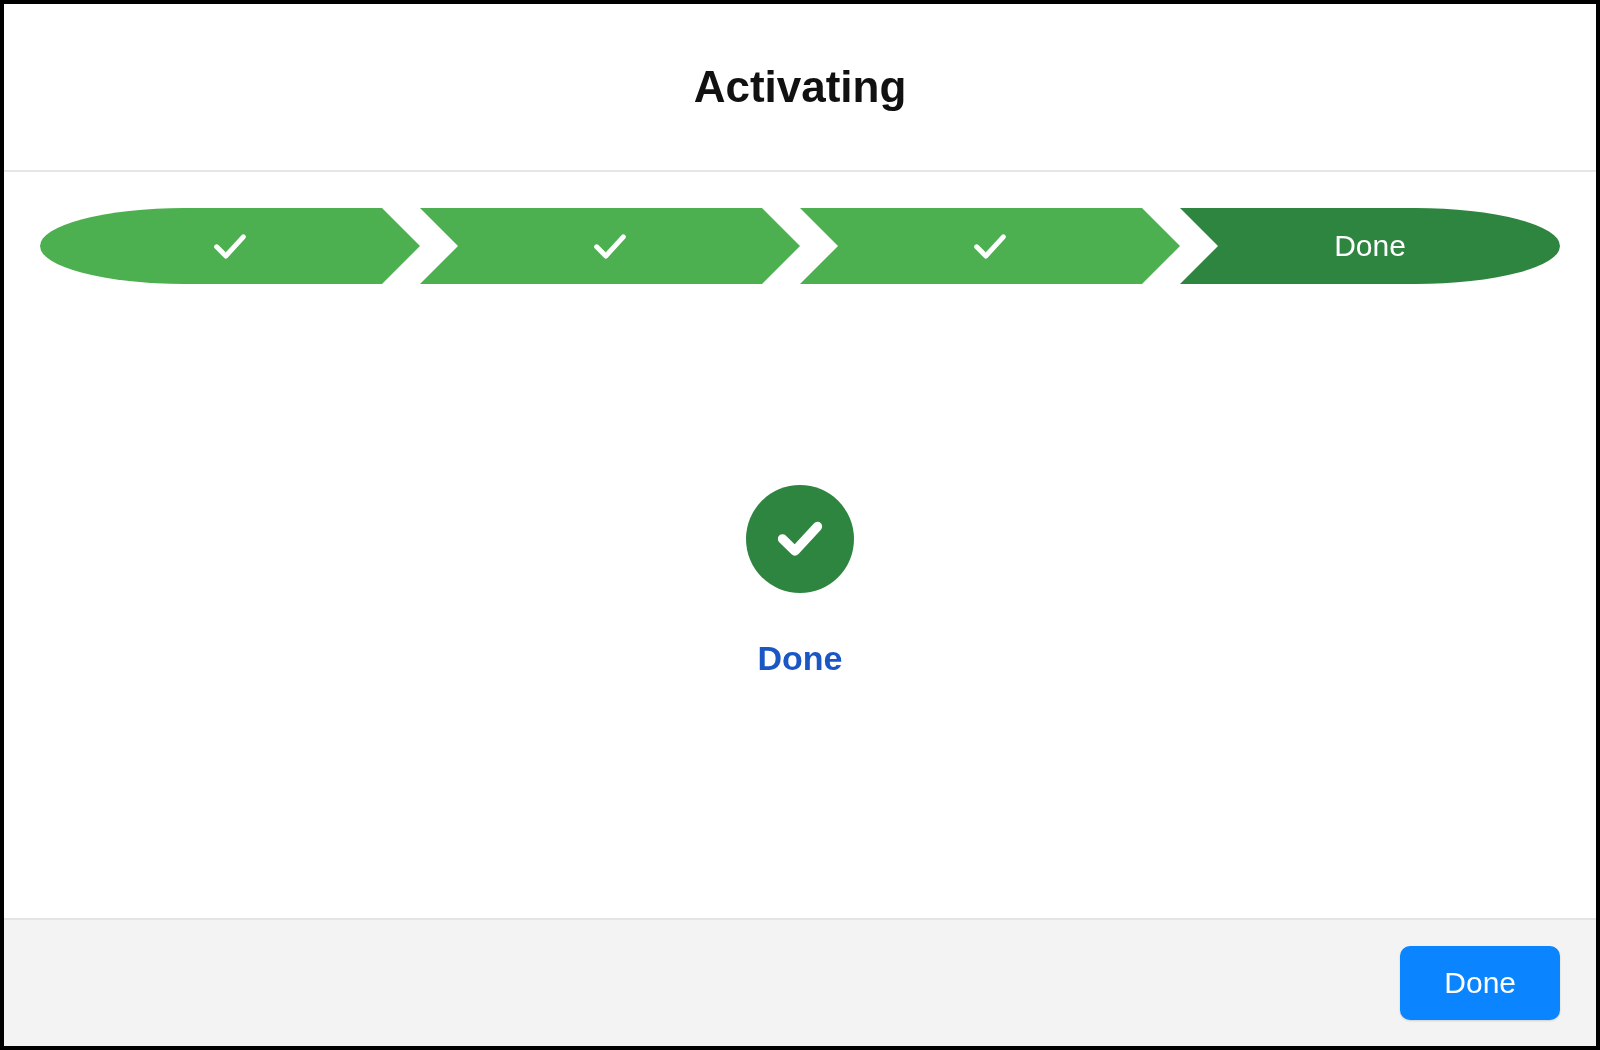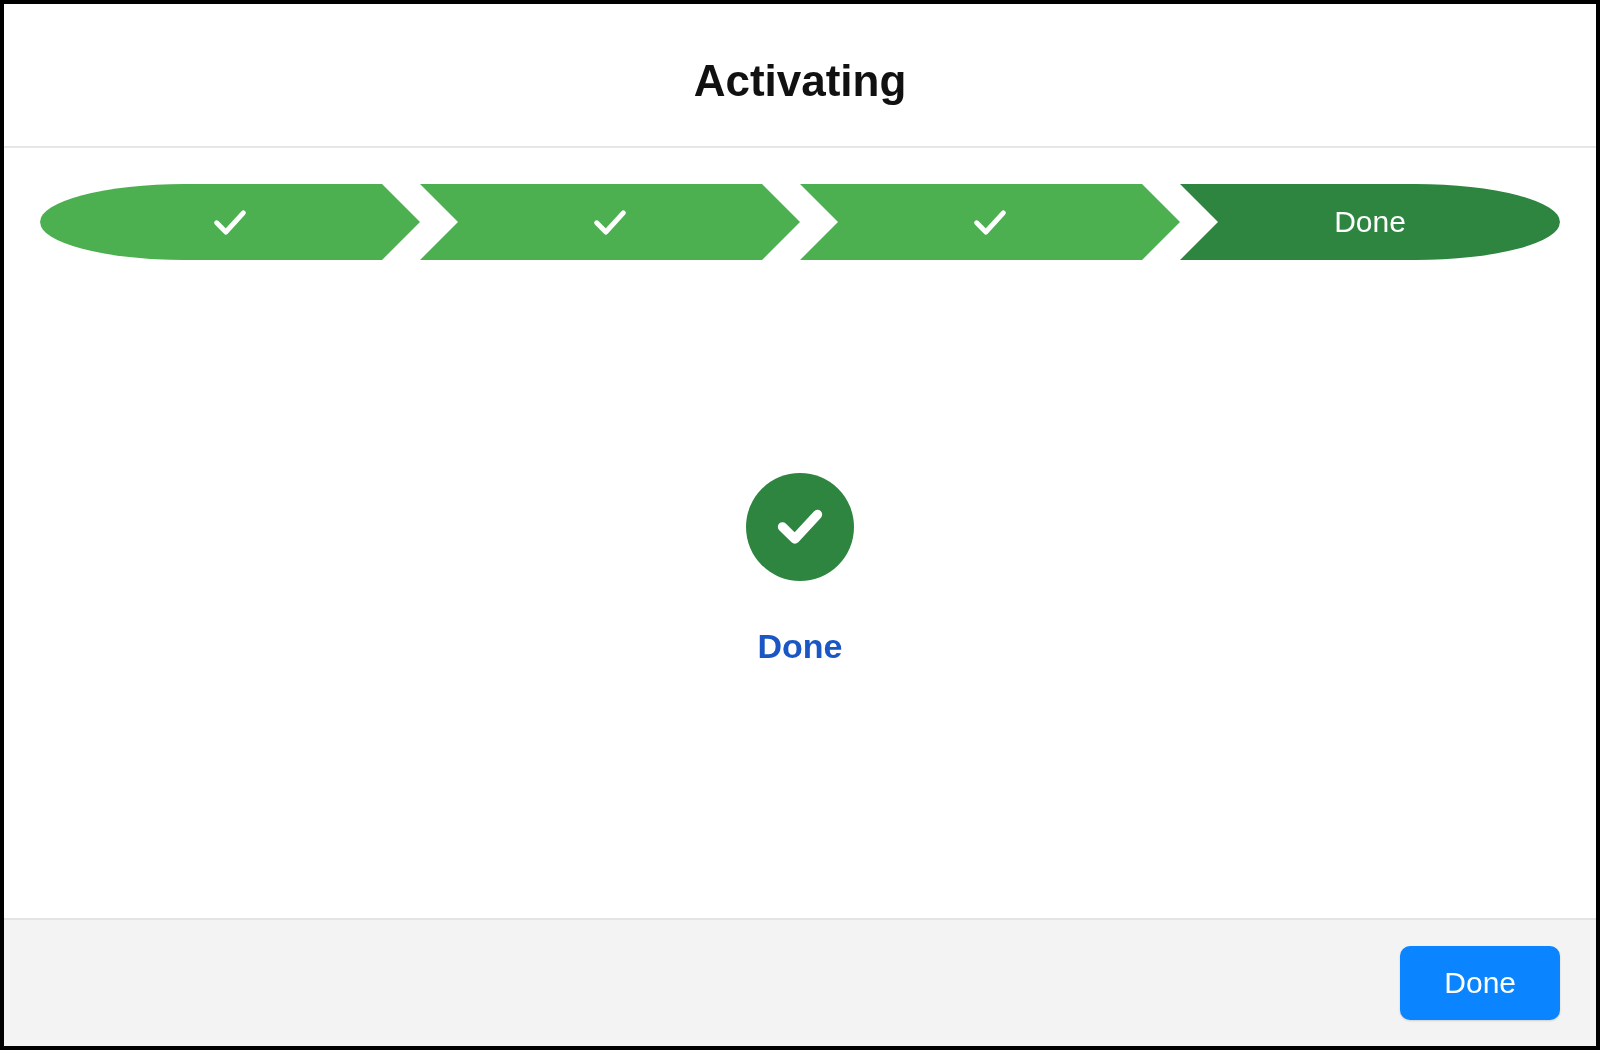--- a/index.html
+++ b/index.html
@@ -13,26 +13,25 @@
       width: 1600px;
       height: 1050px;
       border: 4px solid #000;
       background: #fff;
       display: flex;
       flex-direction: column;
       position: relative;
     }
     
     .header {
-      height: 132px;
+      height: 168px;
       display: flex;
       align-items: center;
       justify-content: center;
       border-bottom: 2px solid #e6e6e6;
-      margin-top: 12px;
     }
     .header h1 {
       font-size: 44px;
       font-weight: 600;
       color: #111;
     }
     
     .stepper-wrap {
       padding: 36px 36px 0 36px;
     }

